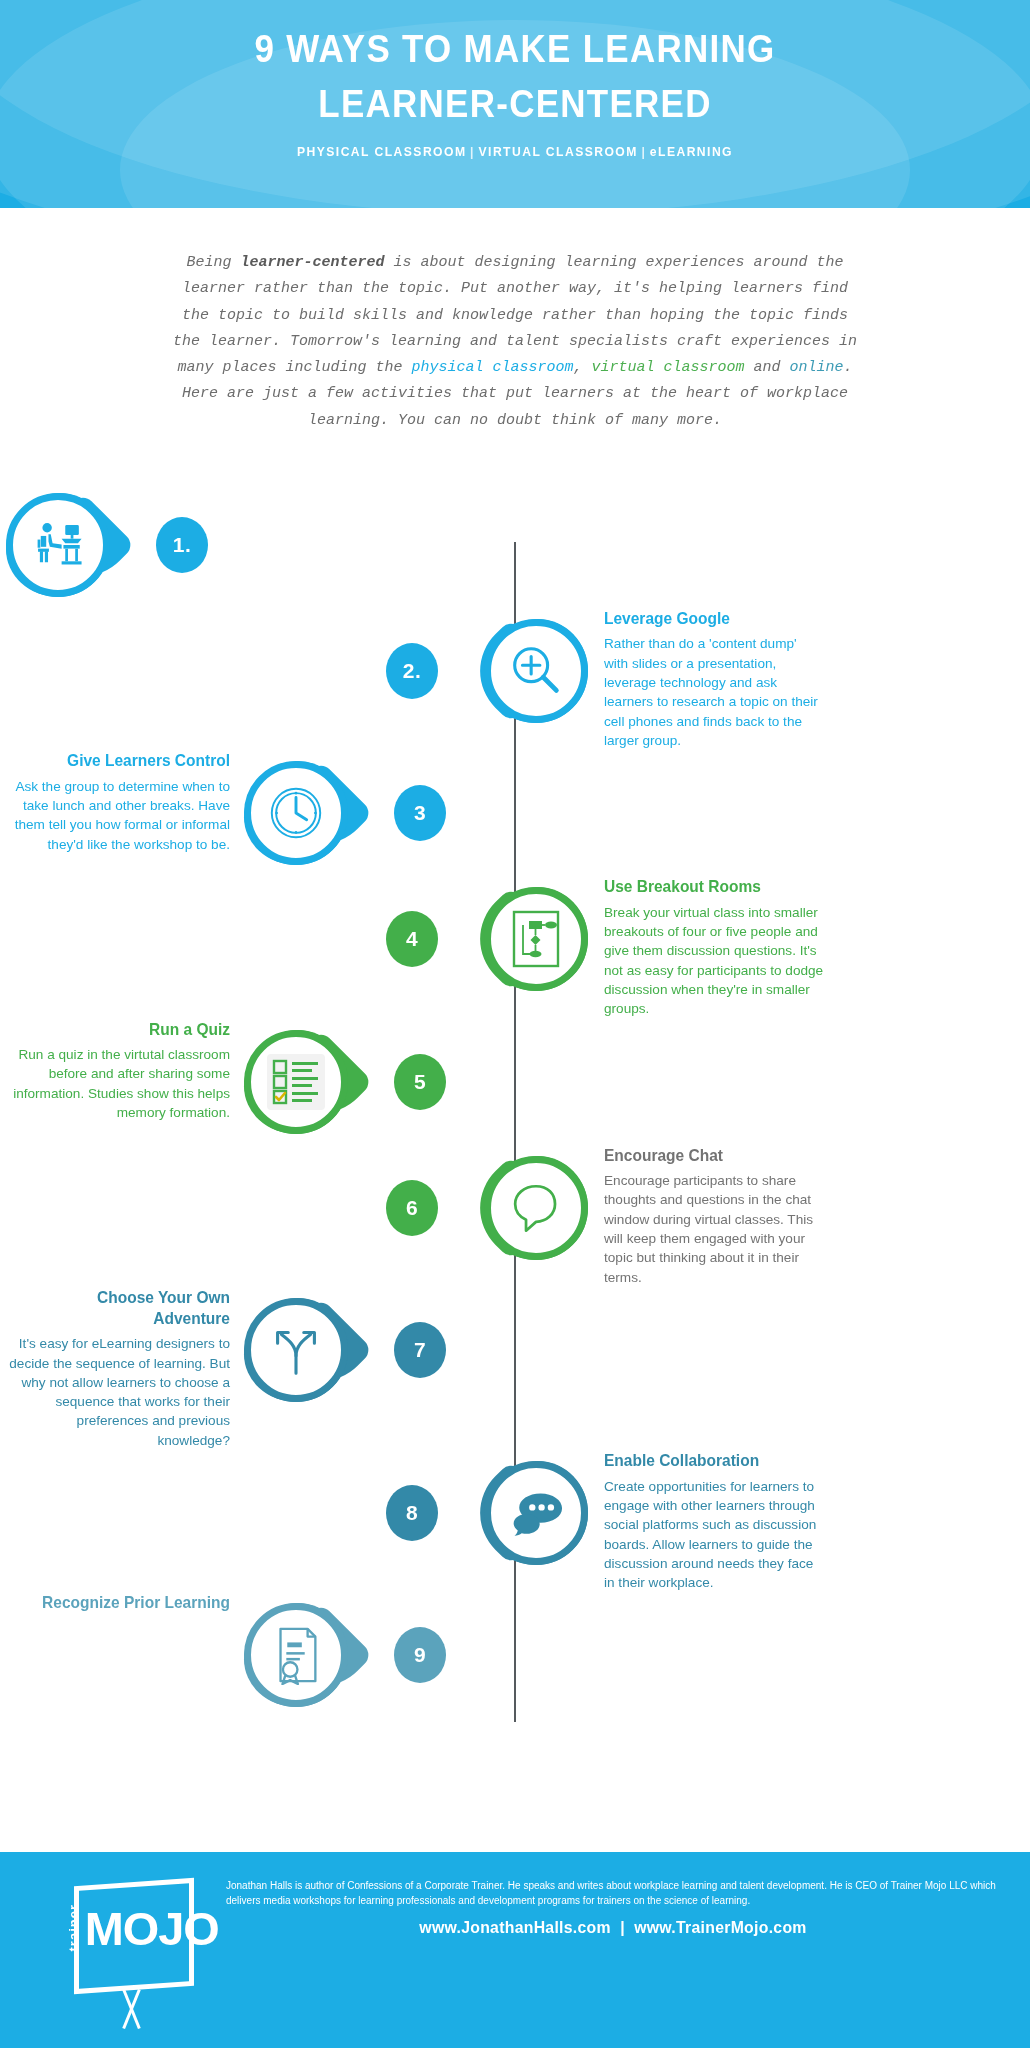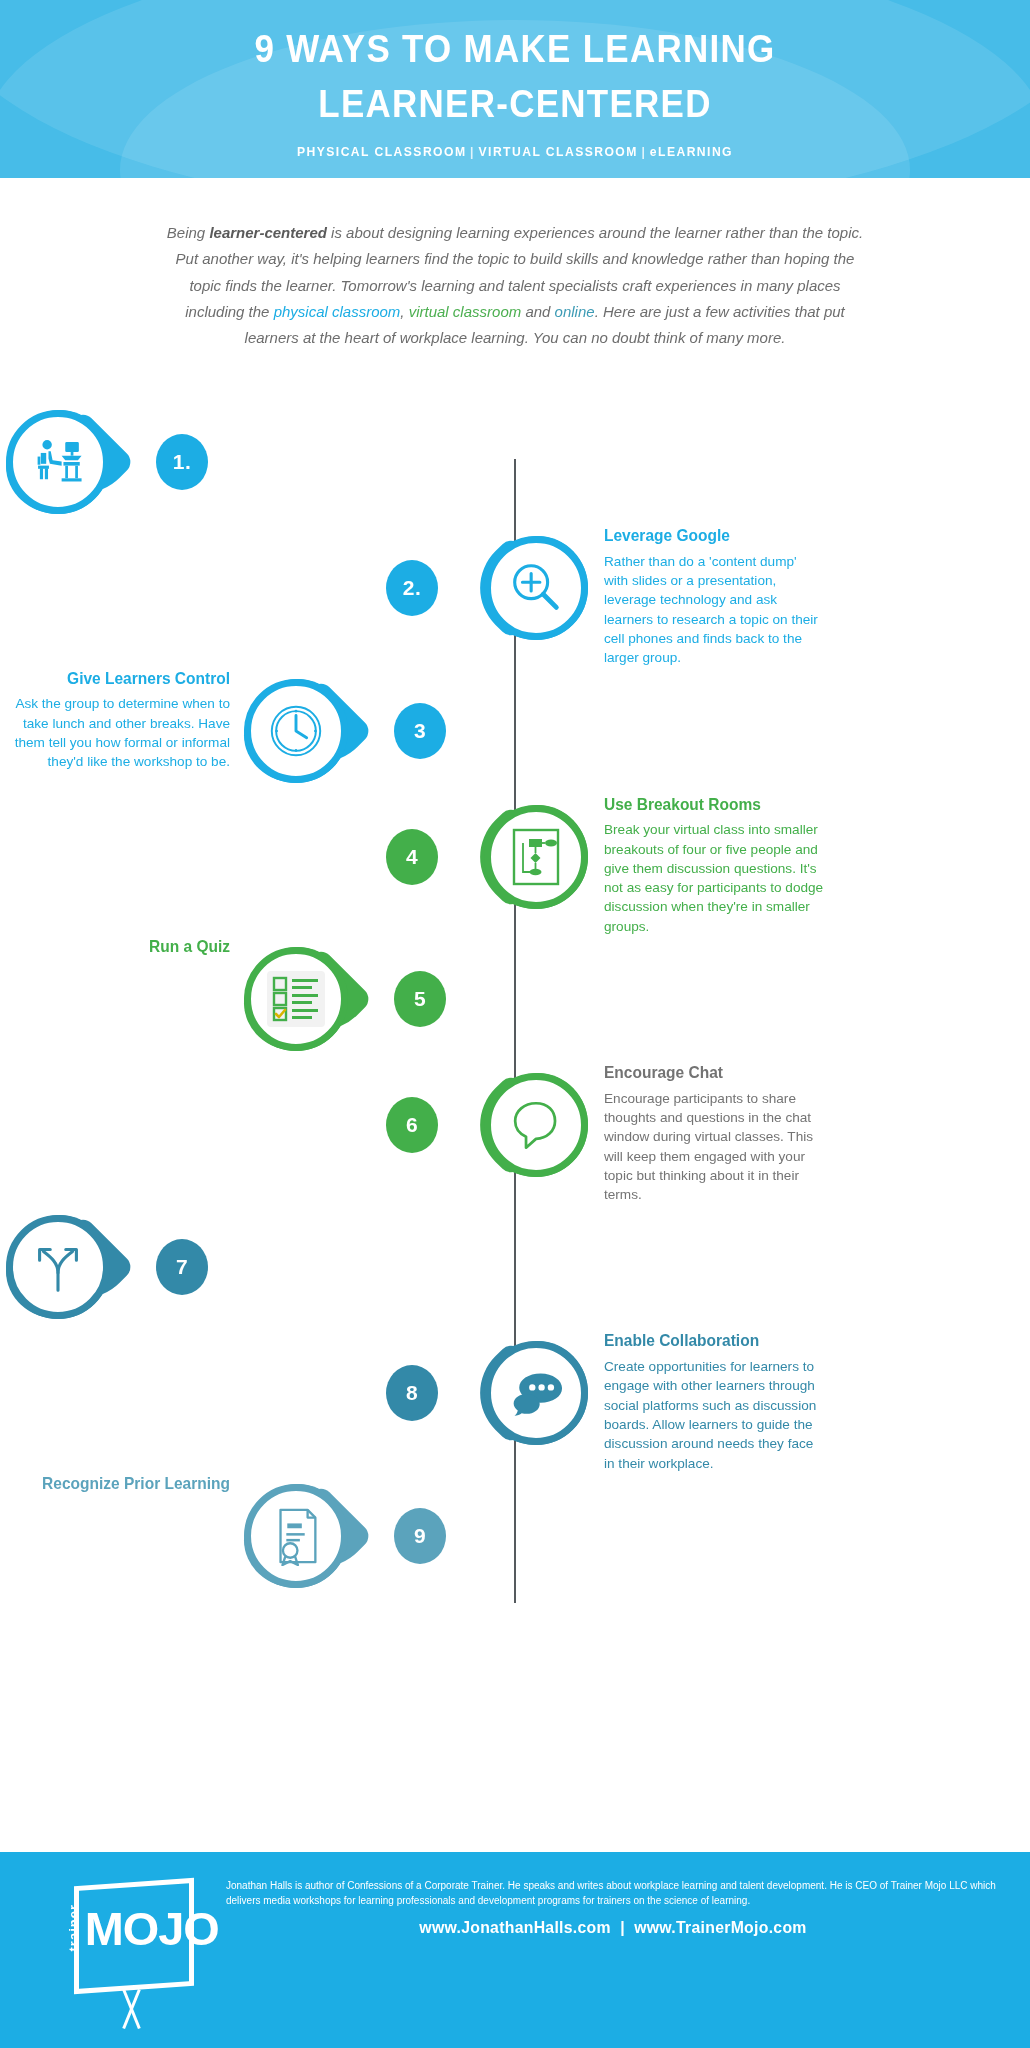--- a/index.html
+++ b/index.html
@@ -7,21 +7,21 @@
     width: 1030px;
     background: #ffffff;
     font-family: "Liberation Sans", sans-serif;
   }
   body { width: 1030px; height: 2048px; position: relative; overflow: hidden; }
 
   
   .header {
     position: relative;
     width: 1030px;
-    height: 178px;
+    height: 208px;
     background: #1CADE4;
     overflow: hidden;
   }
   .header .wave {
     position: absolute;
     border-radius: 50%;
     background: rgba(255,255,255,0.10);
   }
   .w1 { width: 1160px; height: 430px; left: -60px; top: -215px; }
   .w2 { width: 1340px; height: 420px; left: -150px; top: -150px; background: rgba(255,255,255,0.07); }
@@ -51,21 +51,21 @@
     letter-spacing: 1.6px;
     transform: scaleX(0.9);
   }
   .subtitle .sep { opacity: .8; padding: 0 4px; }
 
   
   .intro {
     width: 700px;
     margin: 42px auto 0 auto;
     text-align: center;
-    font-family: Liberation Sans, sans-serif;
+    font-family: Liberation Mono, monospace;
     font-style: italic;
     font-size: 15px;
     line-height: 1.75;
     color: #6d6d6d;
   }
   .intro b { font-weight: bold; color: #5a5a5a; }
   .hl-blue  { color: #1CADE4; font-style: italic; }
   .hl-green { color: #4CAF50; font-style: italic; }
   .hl-teal  { color: #3D9BB5; font-style: italic; }
 
@@ -376,20 +376,21 @@
         </div>
       </div>
       <div class="txt right" style="color: rgb(67, 175, 74);">
         <div class="item-title">Use Breakout Rooms</div>
         <div class="item-body">Break your virtual class into smaller breakouts of four or five people and give them discussion questions.  It's not as easy for participants to dodge discussion when they're  in smaller groups.</div>
       </div>
     </div>
     <div class="row">
       <div class="txt left" style="color: rgb(67, 175, 74);">
         <div class="item-title">Run a Quiz</div>
+        <div class="item-body">Run a quiz in the virtutal classroom before and after sharing some information.  Studies show this helps memory formation.</div>
       </div>
       <div class="medal pt-right">
         <div class="drop" style="background:#43AF4A"></div>
         <div class="wedge" style="background:#43AF4A"></div>
         <div class="ring" style="border-color:#43AF4A;color:#43AF4A">
           <svg width="58" height="56" viewBox="0 0 58 56" fill="none">
     <rect x="0" y="0" width="58" height="56" rx="4" fill="#f2f2f2"></rect>
     <rect x="7" y="7" width="12" height="12" fill="none" stroke="currentColor" stroke-width="2.4"></rect>
     <rect x="7" y="22" width="12" height="12" fill="none" stroke="currentColor" stroke-width="2.4"></rect>
     <rect x="7" y="37" width="12" height="12" fill="none" stroke="currentColor" stroke-width="2.4"></rect>
@@ -421,20 +422,24 @@
     <path d="M32 8C19 8 9 16.5 9 27.5c0 7.5 4.8 14 12 17.4V57l11-9.7c11.9-.4 21-8.6 21-19.8C53 16.5 45 8 32 8z" stroke-linejoin="round"></path>
   </svg>
         </div>
       </div>
       <div class="txt right" style="color: #737373;">
         <div class="item-title">Encourage Chat</div>
         <div class="item-body">Encourage participants to share thoughts and questions in the chat window during virtual classes.  This will keep them engaged with your topic but thinking about it in their terms.</div>
       </div>
     </div>
     <div class="row">
+      <div class="txt left" style="color: rgb(51, 137, 168);">
+        <div class="item-title">Choose Your Own Adventure</div>
+        <div class="item-body">It's easy for eLearning designers to decide the sequence of learning.  But why not allow learners to choose a sequence that works for their preferences and previous knowledge?</div>
+      </div>
       <div class="medal pt-right">
         <div class="drop" style="background:#3389A8"></div>
         <div class="wedge" style="background:#3389A8"></div>
         <div class="ring" style="border-color:#3389A8;color:#3389A8">
           <svg width="62" height="62" viewBox="0 0 64 64" fill="none" stroke="currentColor" stroke-width="3.2" stroke-linecap="round" stroke-linejoin="round">
     <path d="M32 56V38c0-10-7-16-15-22"></path>
     <path d="M32 38c0-10 7-16 15-22"></path>
     <path d="M13 25V14h11"></path>
     <path d="M51 25V14H40"></path>
   </svg>

